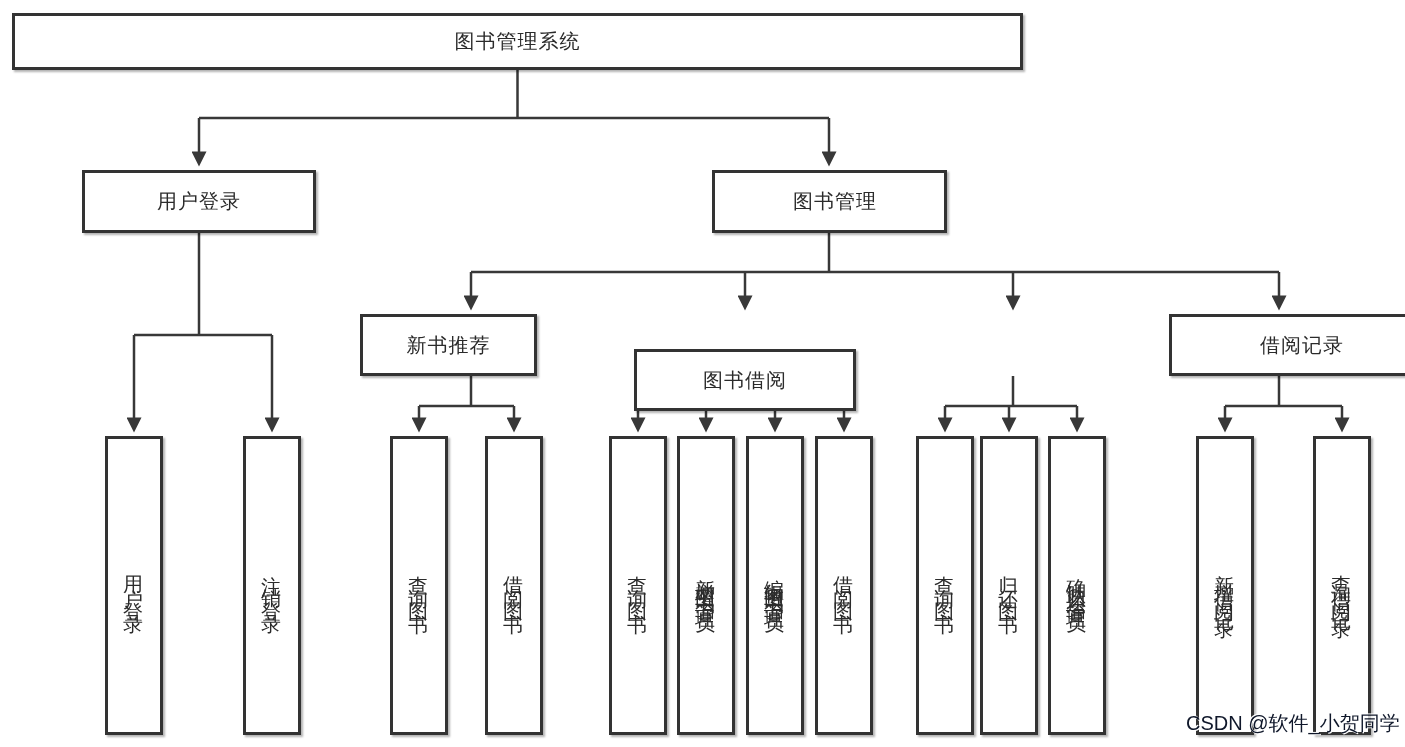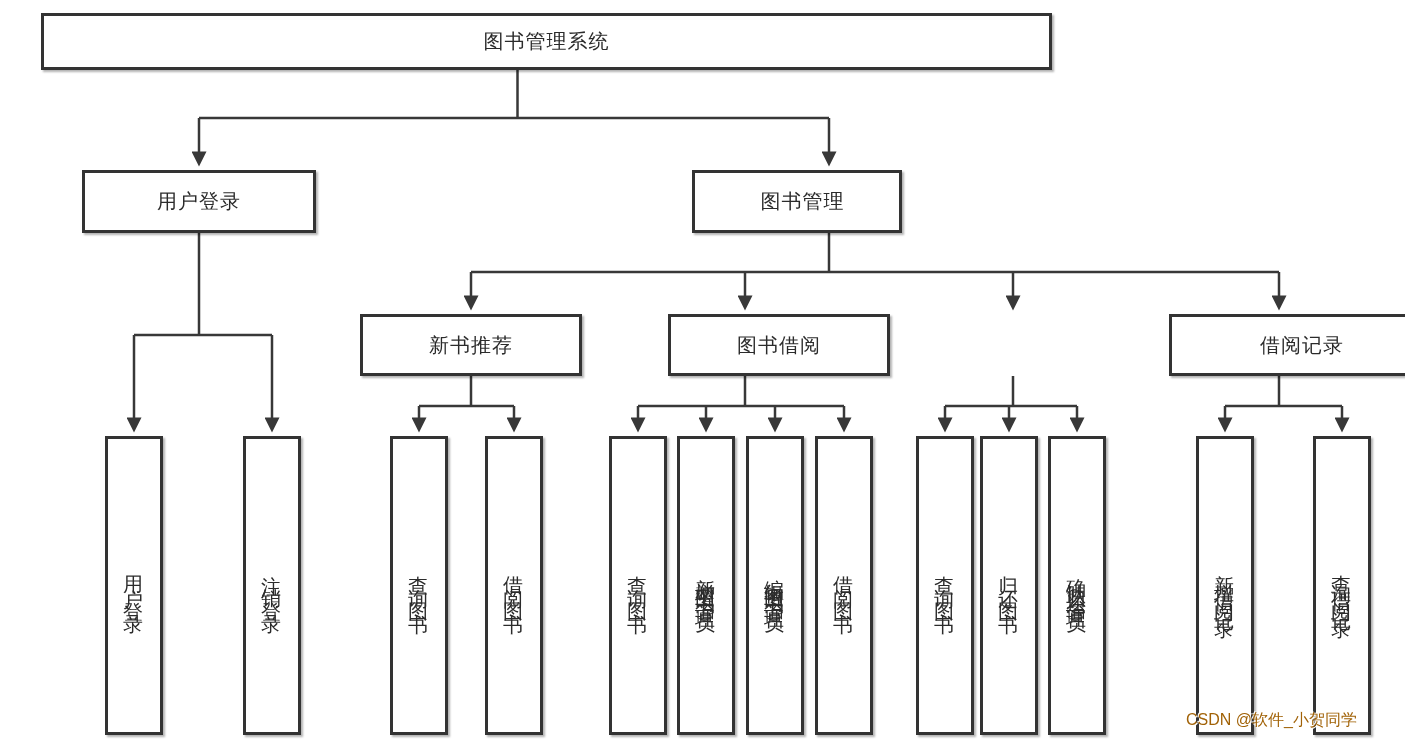--- a/index.html
+++ b/index.html
@@ -38,31 +38,31 @@
     white-space: nowrap;
   }
   .leaf {
     writing-mode: vertical-rl;
   }
   .sp4 { letter-spacing: 13px; }
   .sp6 { letter-spacing: 9px; }
   .sp9 { letter-spacing: 5px; }
 
   
-  .root-box  { left: 12px;  top: 13px;  width: 1011px; height: 57px; margin-left: 29px; }
+  .root-box  { left: 12px;  top: 13px;  width: 1011px; height: 57px; }
   .l2-box    { top: 170px; height: 63px; }
   .l3-box    { top: 314px; height: 62px; }
   .leaf      { top: 436px; height: 299px; width: 58px; }
 
   #wm {
     position: absolute;
     left: 1186px;
     top: 710px;
-    font-size: 16px;
-    color: #a16207;
+    font-size: 20px;
+    color: #0f172a;
     text-shadow: 1px 1px 0 #ffffff, -1px -1px 0 #ffffff;
     white-space: nowrap;
   }
 </style>
 </head>
 <body>
 
 <div id="canvas">
 
   <svg id="connectors" viewBox="0 0 1405 747" xmlns="http://www.w3.org/2000/svg">
@@ -104,24 +104,24 @@
 
       <path d="M1279,376 V406 M1225,406 H1342"></path>
       <line x1="1225" y1="406" x2="1225" y2="428" marker-end="url(#arrow)"></line>
       <line x1="1342" y1="406" x2="1342" y2="428" marker-end="url(#arrow)"></line>
     </g>
   </svg>
 
   <div class="node root-box">图书管理系统</div>
 
   <div class="node l2-box" style="left:82px;width:234px;">用户登录</div>
-  <div class="node l2-box" style="left:692px;width:210px;padding-left:11px;">图书管理</div>
+  <div class="node l2-box" style="left:712px;width:235px;padding-left:11px;">图书管理</div>
 
-  <div class="node l3-box" style="left:360px;width:222px;">新书推荐</div>
-  <div class="node l3-box" style="left:668px;width:222px;">图书借阅</div>
+  <div class="node l3-box" style="left:360px;width:177px;">新书推荐</div>
+  <div class="node l3-box" style="left:634px;width:222px;margin-top:35px;">图书借阅</div>
   <div class="node l3-box" style="left:1169px;width:266px;">借阅记录</div>
 
   <div class="node leaf sp4" style="left:105px;">用户登录</div>
   <div class="node leaf sp4" style="left:243px;">注销登录</div>
 
   <div class="node leaf sp4" style="left:390px;">查询图书</div>
   <div class="node leaf sp4" style="left:485px;">借阅图书</div>
 
   <div class="node leaf sp4" style="left:609px;">查询图书</div>
   <div class="node leaf sp9" style="left:677px;">新增图书（管理员）</div>

